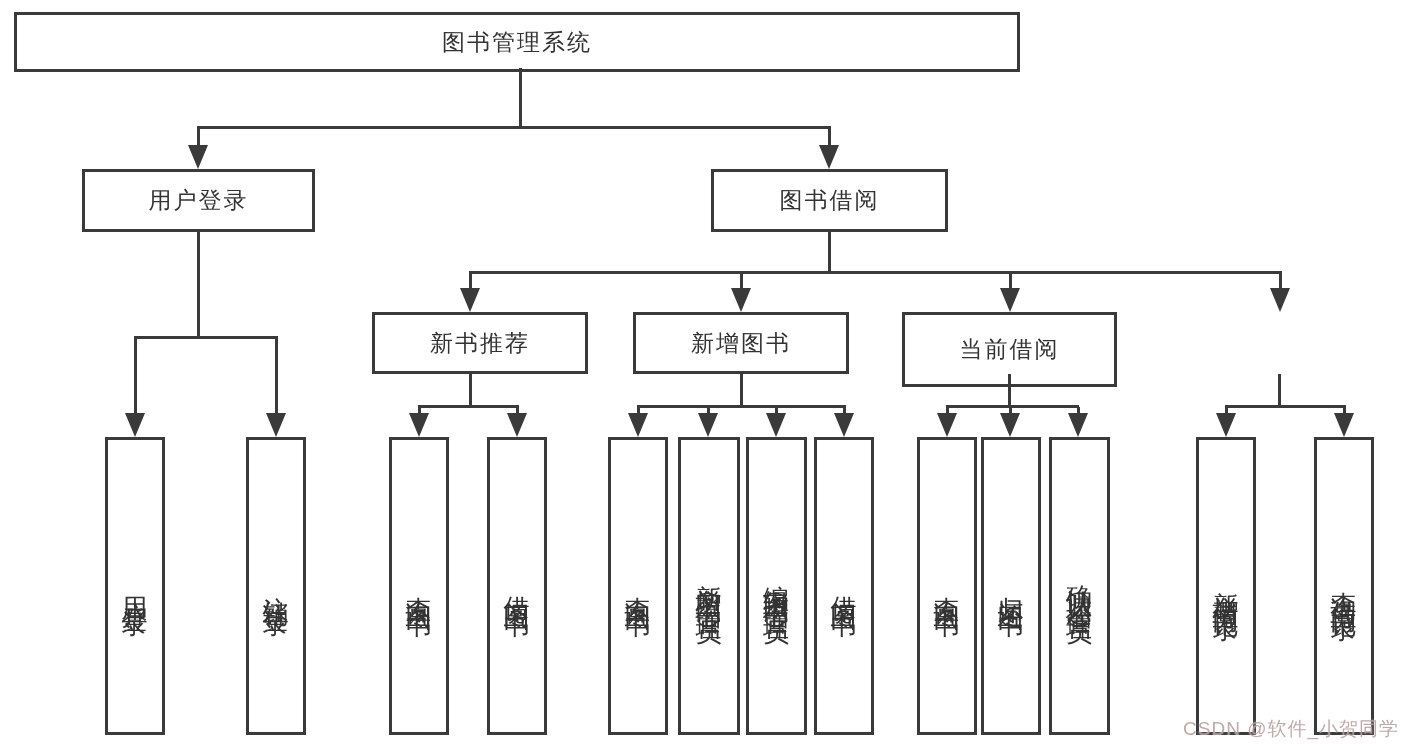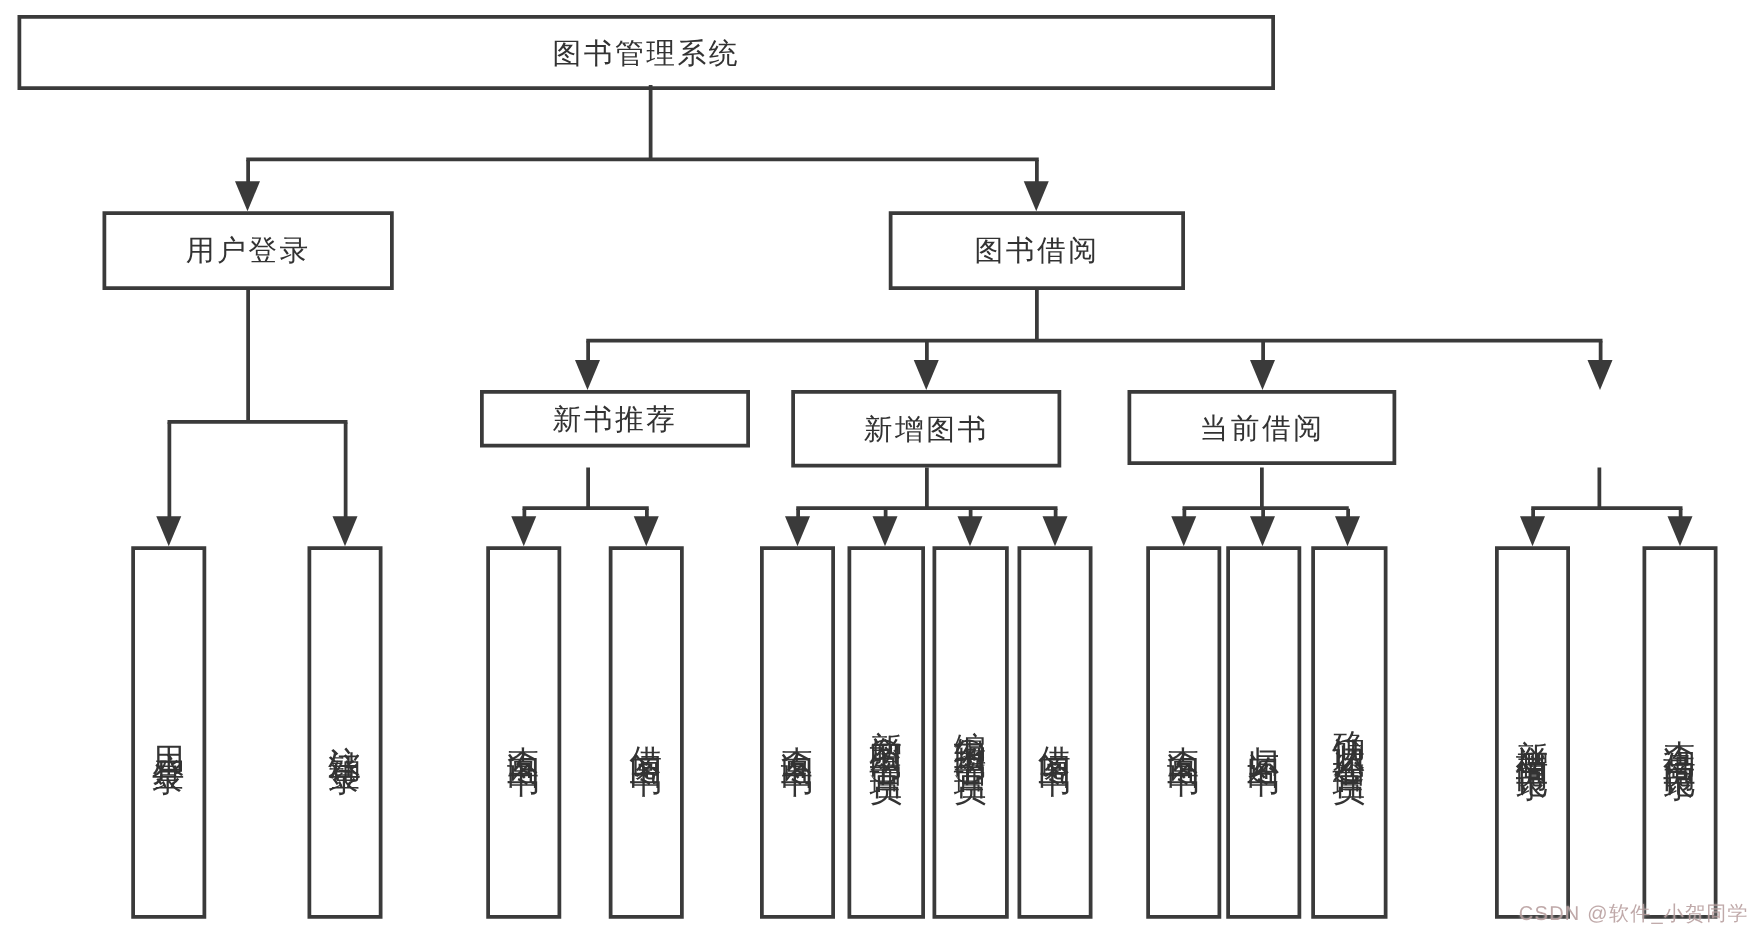--- a/index.html
+++ b/index.html
@@ -26,21 +26,21 @@
   }
   .vline,.hline{position:absolute;background:var(--line);}
   .vline{width:3px;}
   .hline{height:3px;}
   .arrow{
     position:absolute;width:0;height:0;
     border-left:10px solid transparent;border-right:10px solid transparent;
     border-top:24px solid var(--line);
   }
   .watermark{
-    position:absolute;right:6px;bottom:5px;font-size:16px;
+    position:absolute;right:6px;bottom:5px;font-size:19px;
     color:var(--wm);opacity:.9;letter-spacing:1px;z-index:5;
     text-shadow:0 0 2px rgba(255,255,255,.8);
   }
 </style>
 </head>
 <body>
 
 <div id="stage">
 
   <div class="box" style="left:14px;top:12px;width:1006px;height:60px;">
@@ -72,27 +72,27 @@
   <div class="hline" style="left:469px;top:271px;width:813px;"></div>
   <div class="vline" style="left:469px;top:273px;height:16px;"></div>
   <div class="arrow" style="left:460px;top:288px;"></div>
   <div class="vline" style="left:740px;top:273px;height:16px;"></div>
   <div class="arrow" style="left:731px;top:288px;"></div>
   <div class="vline" style="left:1009px;top:273px;height:16px;"></div>
   <div class="arrow" style="left:1000px;top:288px;"></div>
   <div class="vline" style="left:1279px;top:273px;height:16px;"></div>
   <div class="arrow" style="left:1270px;top:288px;"></div>
 
-  <div class="box" style="left:384px;top:312px;width:216px;height:46px;">
+  <div class="box" style="left:372px;top:312px;width:216px;height:62px;">
     <span>新书推荐</span>
   </div>
   <div class="box" style="left:633px;top:312px;width:216px;height:62px;">
     <span>新增图书</span>
   </div>
-  <div class="box" style="left:902px;top:312px;width:215px;height:60px;">
+  <div class="box" style="left:902px;top:312px;width:215px;height:75px;">
     <span>当前借阅</span>
   </div>
 
   <div class="vline" style="left:469px;top:374px;height:33px;"></div>
   <div class="hline" style="left:418px;top:405px;width:101px;"></div>
   <div class="vline" style="left:418px;top:407px;height:8px;"></div>
   <div class="arrow" style="left:409px;top:413px;"></div>
   <div class="vline" style="left:516px;top:407px;height:8px;"></div>
   <div class="arrow" style="left:507px;top:413px;"></div>
 

